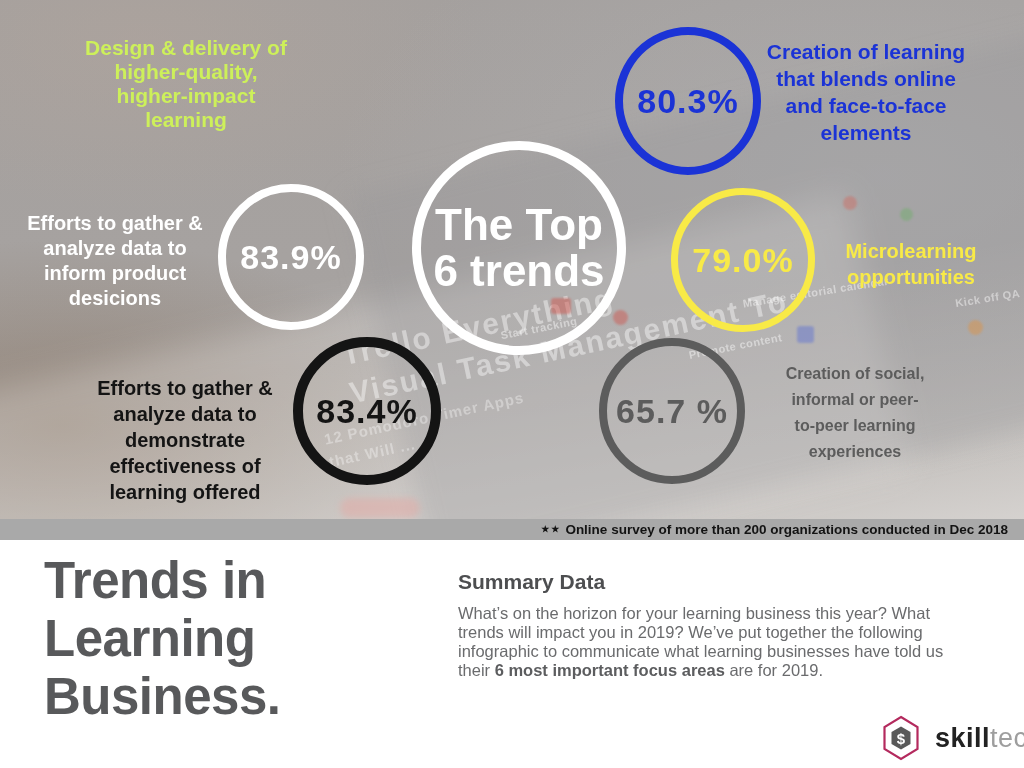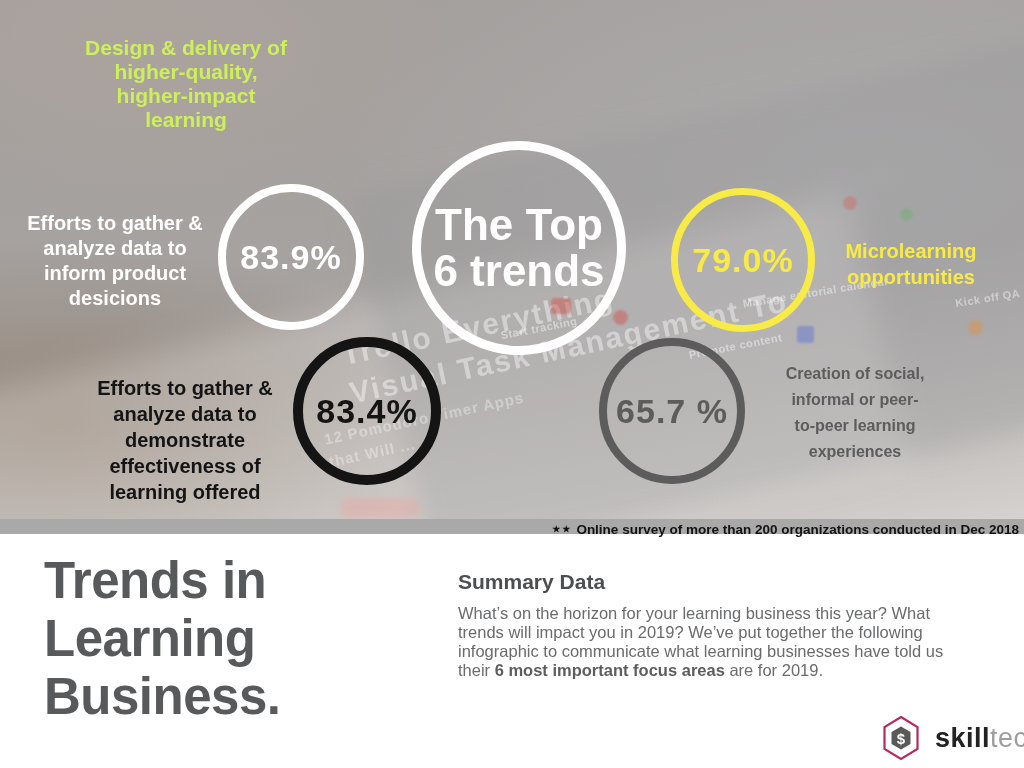--- a/index.html
+++ b/index.html
@@ -54,22 +54,22 @@
   
   .lbl{position:absolute;font-weight:bold;text-align:center;white-space:pre-line;z-index:2;}
   .l-green {left:76px; top:36px; width:220px;font-size:21px;line-height:24px;}
   .l-blue  {left:756px;top:38px; width:220px;font-size:21px;line-height:27px;}
   .l-white {left:15px; top:211px;width:200px;font-size:20px;line-height:25px;}
   .l-yellow{left:811px;top:238px;width:200px;font-size:20px;line-height:26px;}
   .l-black {left:85px; top:375px;width:200px;font-size:20px;line-height:26px;}
   .l-gray  {left:755px;top:361px;width:200px;font-size:16px;line-height:26px;}
 
   
-  .survey-bar{position:absolute;left:0;top:519px;width:1024px;height:15px;background:#a9a9a9;
-      box-sizing:border-box;text-align:right;padding-right:5px;line-height:21px;
+  .survey-bar{position:absolute;left:0;top:519px;width:1024px;height:21px;background:#a9a9a9;
+      box-sizing:border-box;text-align:right;padding-right:16px;line-height:21px;
       font-size:13.5px;font-weight:bold;color:#131313;z-index:3;}
   .survey-bar .stars{font-size:9px;letter-spacing:2px;vertical-align:2px;margin-right:4px;}
 
   
   .footer{position:absolute;left:0;top:540px;width:1024px;height:228px;background:#ffffff;}
   .main-title{position:absolute;left:44px;top:12px;font-size:51px;line-height:58px;
       font-weight:bold;color:#58595b;white-space:pre-line;letter-spacing:-0.5px;}
   .summary-head{position:absolute;left:458px;top:30px;font-size:21px;font-weight:bold;color:#4d4e50;}
   .summary-body{position:absolute;left:458px;top:64px;width:500px;font-size:16.5px;
       line-height:19px;color:#6a6b6d;}
@@ -102,37 +102,44 @@
     <div class="pdot pd4"></div>
     <div class="pdot pd5"></div>
     <div class="pdot pd6"></div>
     <div class="pdot pd7"></div>
 
     <div class="circle c-center" style="border-color: rgb(255, 255, 255);">
       <div class="center-text" style="color: rgb(255, 255, 255);">The Top
 6 trends</div>
     </div>
 
+    <div class="circle c-blue" style="border-color: rgb(27, 51, 214);">
+      <span class="pct" style="color: rgb(27, 51, 214);">80.3%</span>
+    </div>
     <div class="circle c-white" style="border-color: rgb(255, 255, 255);">
       <span class="pct" style="color: rgb(255, 255, 255);">83.9%</span>
     </div>
     <div class="circle c-yellow" style="border-color: rgb(248, 234, 71);">
       <span class="pct" style="color: rgb(248, 234, 71);">79.0%</span>
     </div>
     <div class="circle c-black" style="border-color: rgb(20, 20, 20);">
       <span class="pct" style="color: rgb(20, 20, 20);">83.4%</span>
     </div>
     <div class="circle c-gray" style="border-color: rgb(92, 92, 92);">
       <span class="pct" style="color: rgb(92, 92, 92);">65.7 %</span>
     </div>
 
     <div class="lbl l-green" style="color: rgb(205, 240, 90);">Design &amp; delivery of
 higher-quality,
 higher-impact
 learning</div>
+    <div class="lbl l-blue" style="color: rgb(27, 51, 214);">Creation of learning
+that blends online
+and face-to-face
+elements</div>
     <div class="lbl l-white" style="color: rgb(255, 255, 255);">Efforts to gather &amp;
 analyze data to
 inform product
 desicions</div>
     <div class="lbl l-yellow" style="color: rgb(248, 234, 71);">Microlearning
 opportunities</div>
     <div class="lbl l-black" style="color: rgb(20, 20, 20);">Efforts to gather &amp;
 analyze data to
 demonstrate
 effectiveness of

